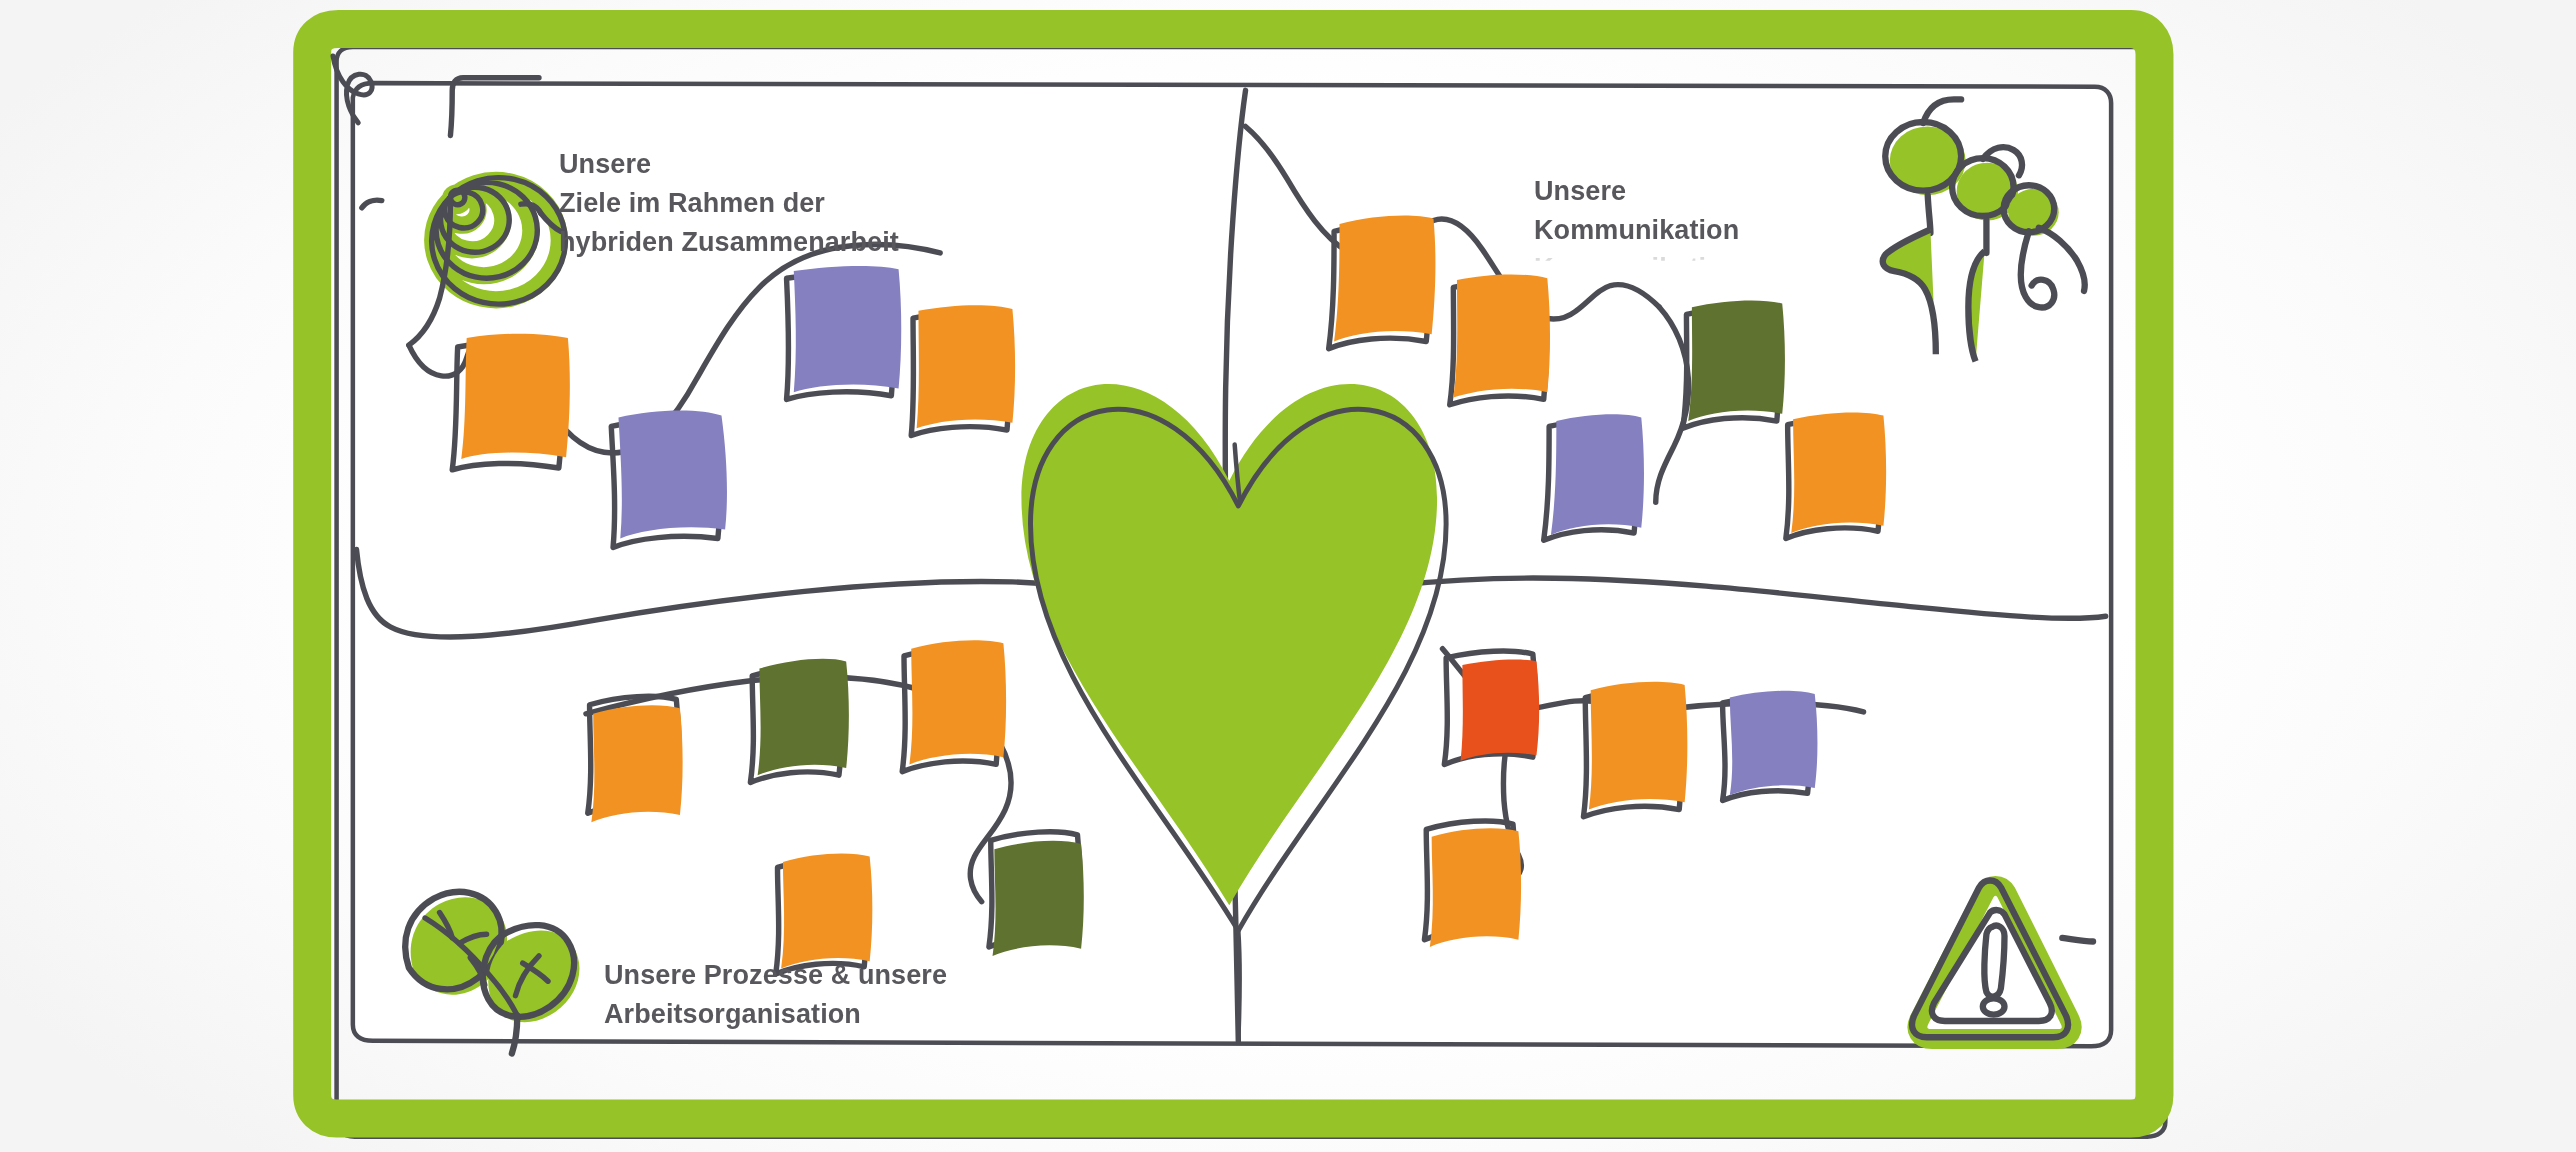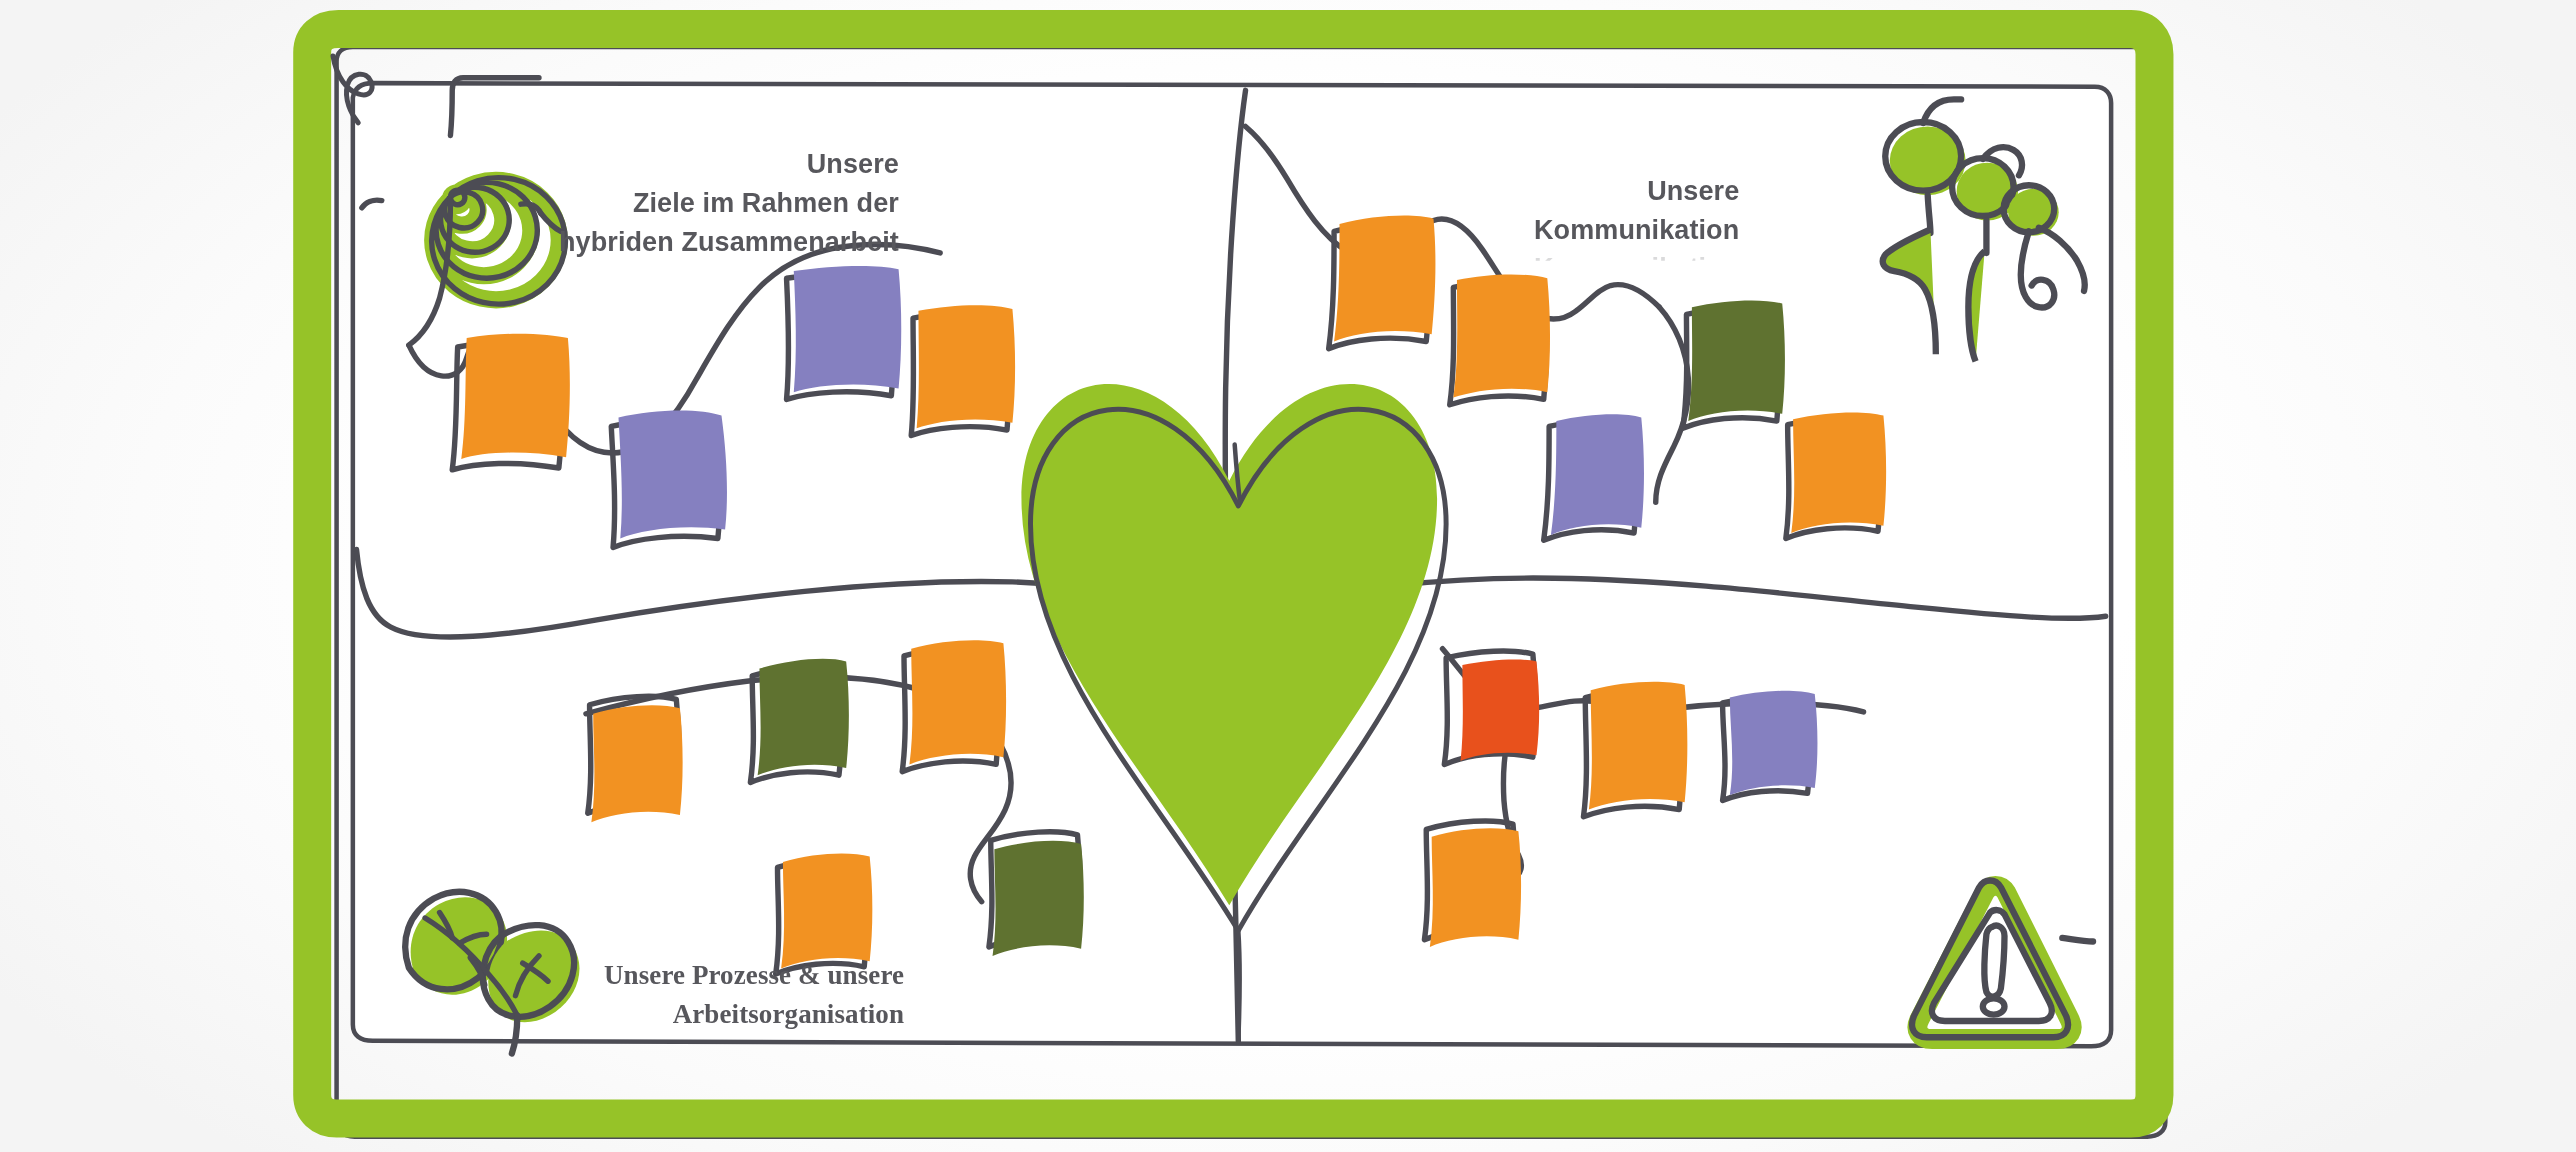--- a/index.html
+++ b/index.html
@@ -7,37 +7,36 @@
     width:2576px;height:1152px;
     background:#ffffff;
     font-family:"Liberation Sans", sans-serif;
     overflow:hidden;
   }
   #stage{
     position:relative;
     width:2576px;height:1152px;
     background:
       radial-gradient(ellipse 1537px 813px at 50% 48%, #ffffff 0%, #ffffff 55%, #fbfbfb 75%, #f4f4f4 100%);
-    text-align: right;
   }
   #board-svg{position:absolute;left:0;top:0;width:2576px;height:1152px;}
 
   .heading{
     position:absolute;
     color:#57575c;
     font-weight:bold;
     font-size:27px;
     line-height:39px;
     letter-spacing:0.1px;
     white-space:pre-line;
     font-family:"Liberation Sans", sans-serif;
   }
   #h-goals{left:559px;top:145px;}
   #h-comm{left:1534px;top:172px;}
-  #h-proc{left:604px;top:956px;font-family:Liberation Serif, serif;}
+  #h-proc{left:604px;top:956px;}
   #h-belong{left:1602px;top:886px;}
   #h-comm-ghost{
     left:1534px;top:172px;
     color:rgba(87,87,92,0.22);
   }
 </style>
 </head>
 <body>
 
 <div id="stage">

